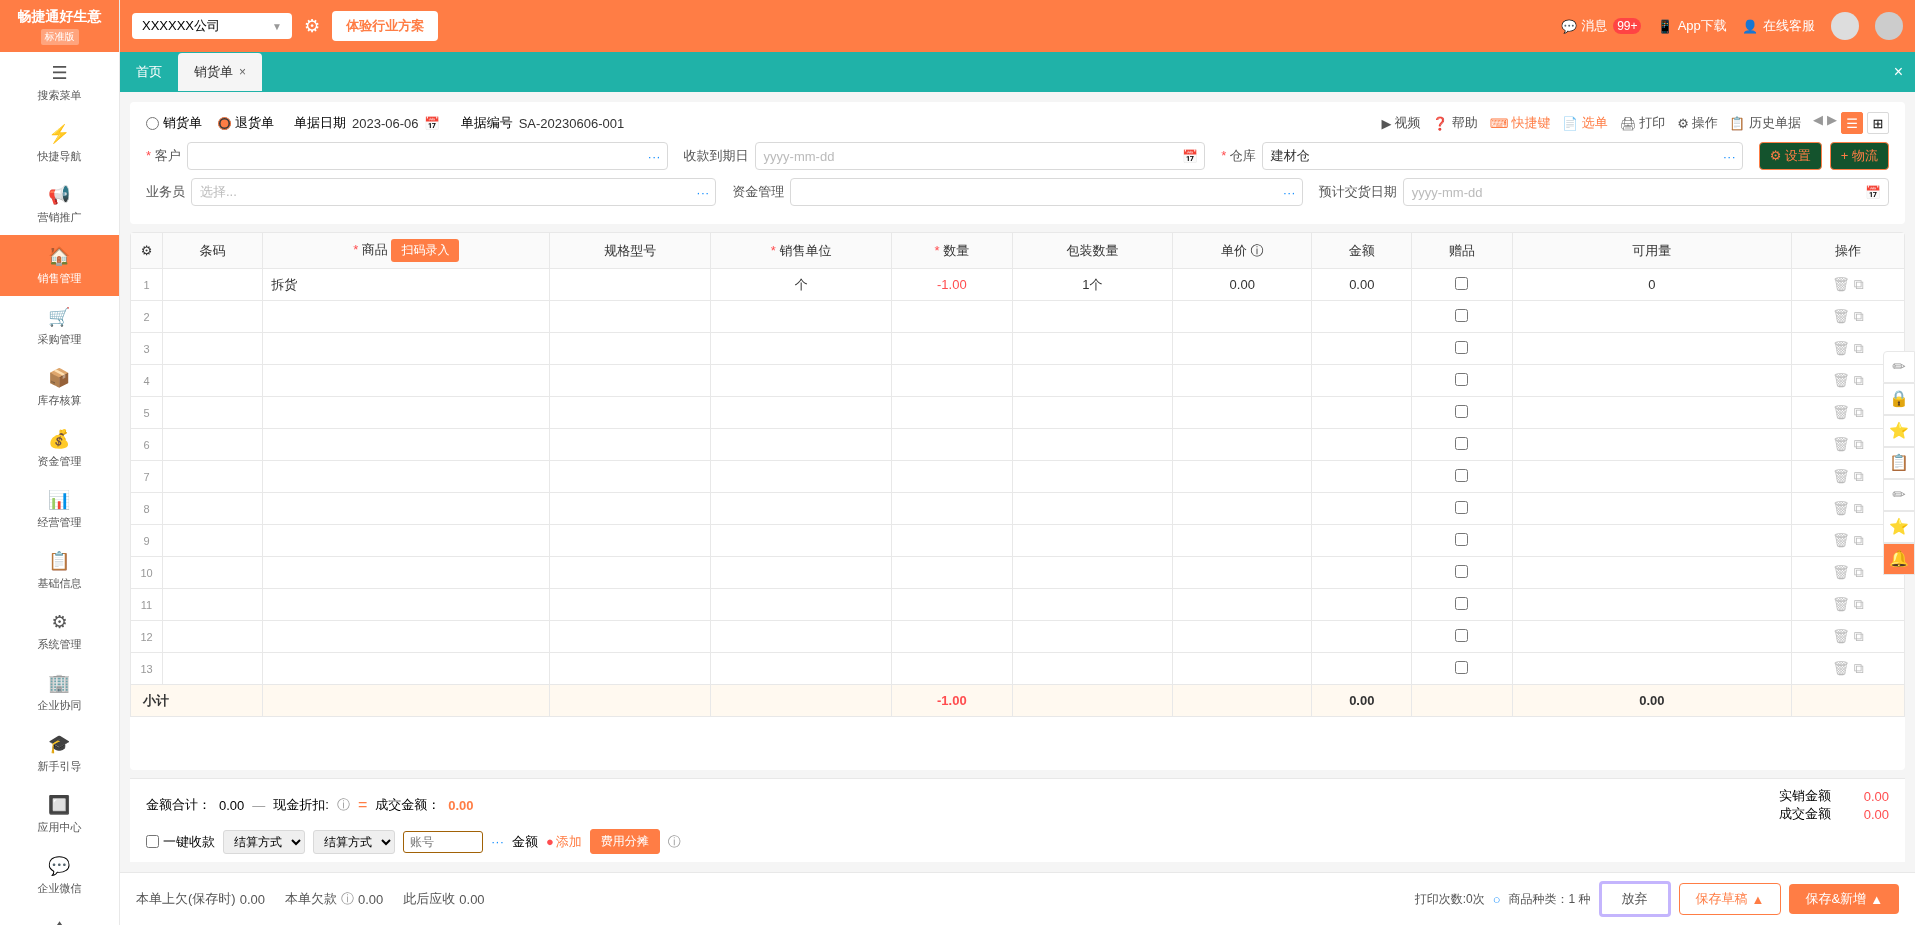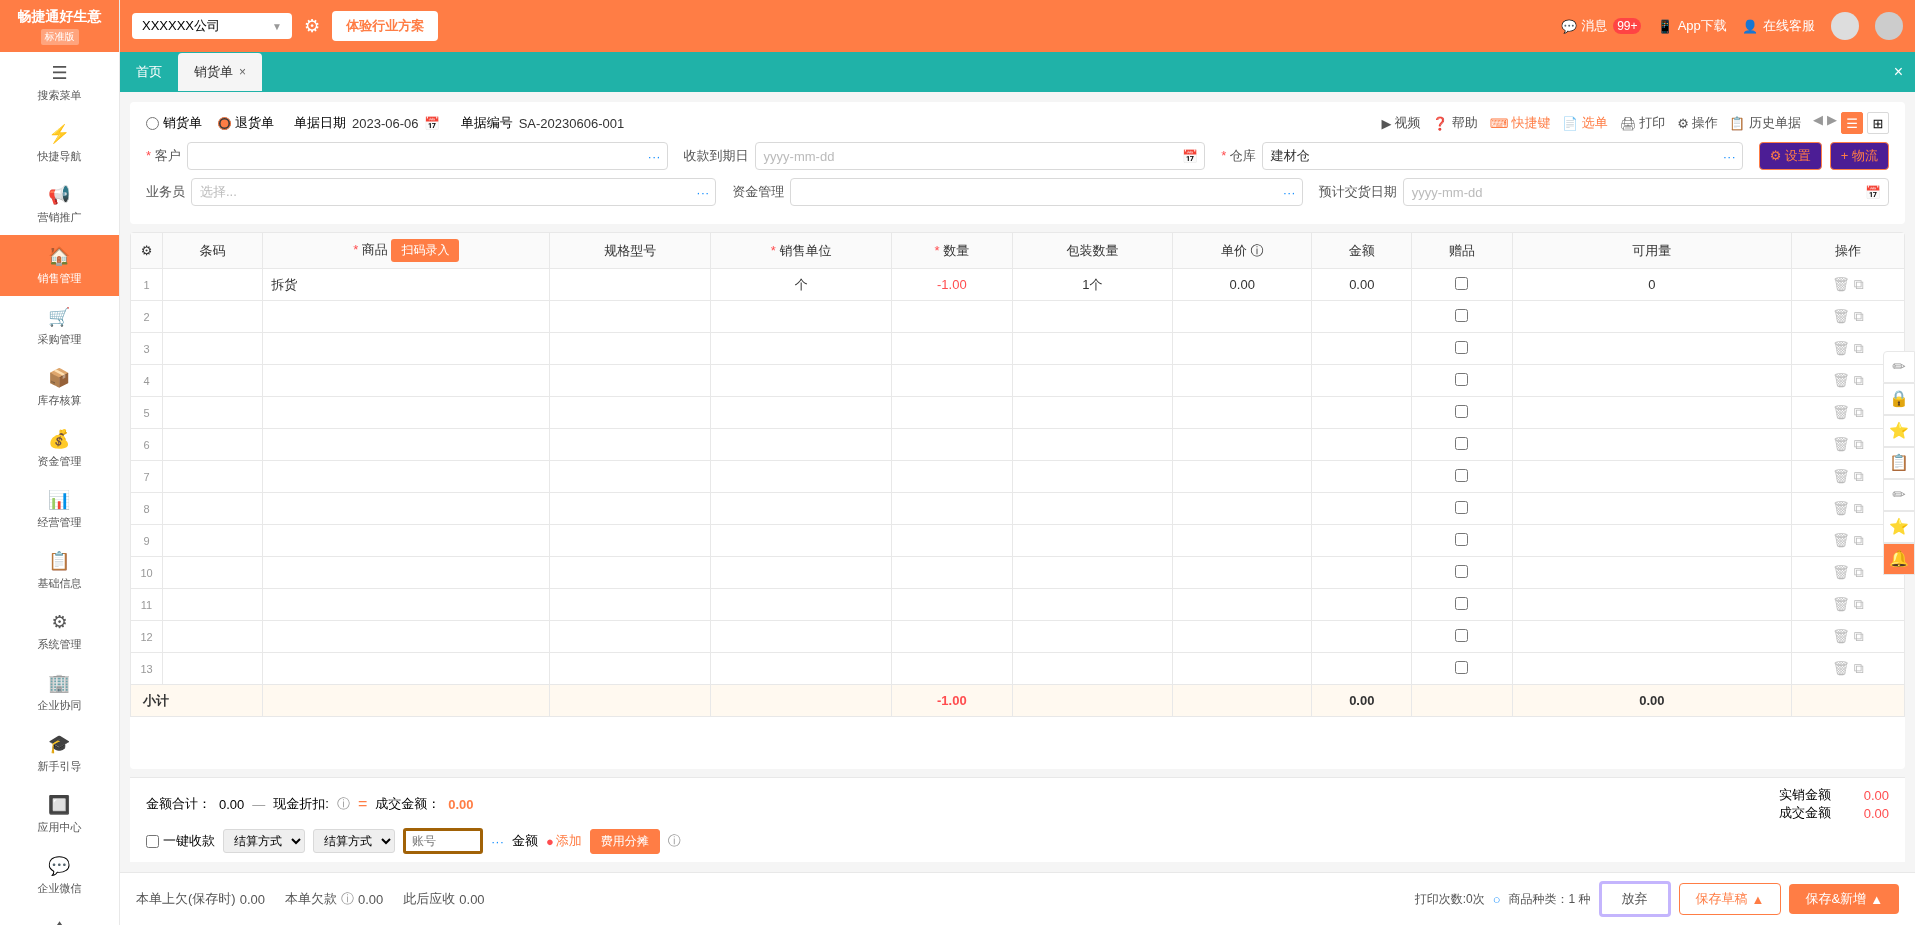--- a/index.html
+++ b/index.html
@@ -58,21 +58,21 @@
     .form-field label.required::before { content: '* '; color: #ff4d4f; }
     .form-field .field-value { flex: 1; border: 1px solid #d9d9d9; border-radius: 4px; padding: 4px 8px; min-height: 28px; color: #333; cursor: pointer; display: flex; align-items: center; position: relative; }
     .form-field .field-value .dots { color: #1890ff; position: absolute; right: 6px; }
     .form-field .field-value .cal { color: #999; position: absolute; right: 6px; }
     .field-date { display: flex; align-items: center; gap: 6px; }
     .field-date span { font-size: 13px; }
     .field-date .cal-icon { color: #999; cursor: pointer; }
 
     .action-btns-right { display: flex; gap: 8px; margin-left: auto; }
     .action-btn { padding: 4px 10px; border-radius: 4px; cursor: pointer; font-size: 12px; border: 1px solid; }
-    .action-btn.orange { background: #4c1d95; border-color: #ff7d45; color: #ff7d45; }
+    .action-btn.orange { background: #14532d; border-color: #ff7d45; color: #ff7d45; }
 
     
     .table-section { background: #fff; border-radius: 4px; overflow: hidden; flex: 1; }
     .scan-btn { background: #ff7d45; color: #fff; border: none; padding: 3px 10px; border-radius: 3px; font-size: 12px; cursor: pointer; }
 
     table { width: 100%; border-collapse: collapse; font-size: 12px; }
     thead tr { background: #fafafa; }
     th { border: 1px solid #e8e8e8; padding: 6px 8px; text-align: center; color: #333; font-weight: normal; white-space: nowrap; }
     td { border: 1px solid #e8e8e8; padding: 4px 8px; text-align: center; color: #333; height: 32px; }
     td.red { color: #ff4d4f; }
@@ -86,21 +86,21 @@
     
     .bottom-bar { background: #fff; padding: 8px 16px; border-top: 1px solid #e8e8e8; flex-shrink: 0; }
     .bottom-row1 { display: flex; align-items: center; gap: 12px; margin-bottom: 6px; }
     .amount-summary { display: flex; align-items: center; gap: 8px; font-size: 13px; }
     .dash { color: #999; }
     .equals { color: #ff7d45; font-size: 16px; }
     .transaction-amount { color: #ff7d45; font-weight: bold; }
     .bottom-row2 { display: flex; align-items: center; gap: 8px; }
     .checkbox-item { display: flex; align-items: center; gap: 4px; cursor: pointer; }
     .select-mini { border: 1px solid #d9d9d9; padding: 3px 6px; border-radius: 3px; font-size: 12px; }
-    .input-mini { border: 3px solid #a16207; padding: 3px 6px; border-radius: 3px; font-size: 12px; width: 80px; }
+    .input-mini { border: 1px solid #a16207; padding: 3px 6px; border-radius: 3px; font-size: 12px; width: 80px; }
     .add-btn { background: none; border: none; color: #ff7d45; cursor: pointer; display: flex; align-items: center; gap: 2px; font-size: 12px; }
     .fee-btn { background: #fff; border: 1px solid #ff7d45; color: #ff7d45; padding: 3px 10px; border-radius: 3px; cursor: pointer; font-size: 12px; }
     .fee-btn.active { background: #ff7d45; color: #fff; }
     .help-icon { color: #999; cursor: pointer; }
 
     
     .right-summary { margin-left: auto; text-align: right; font-size: 13px; }
     .right-summary .row { display: flex; align-items: center; justify-content: flex-end; gap: 8px; }
 
     

